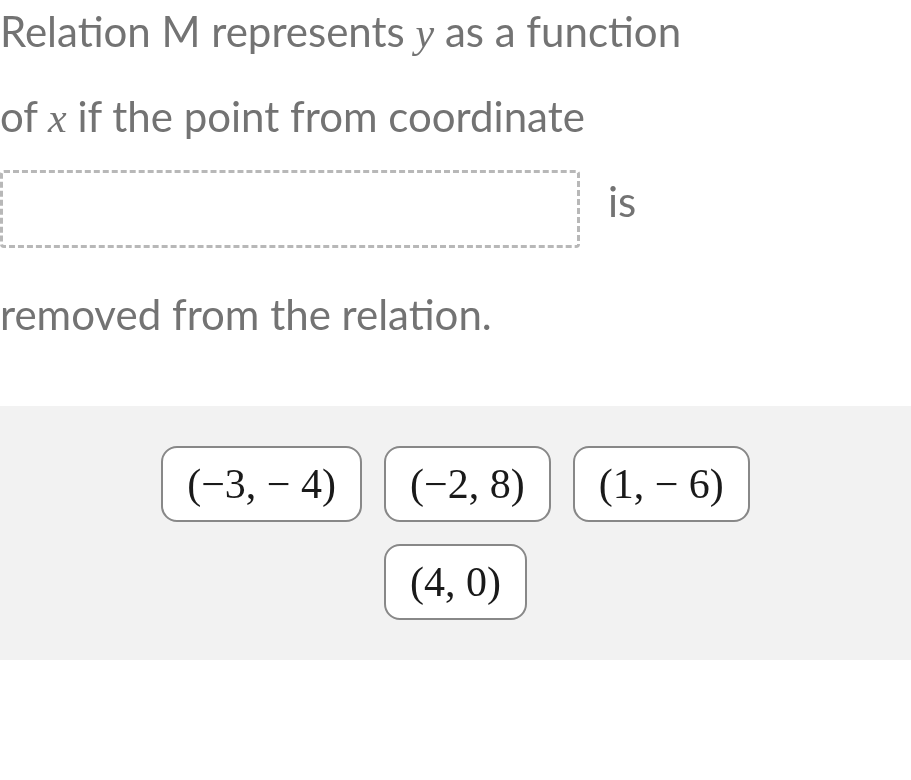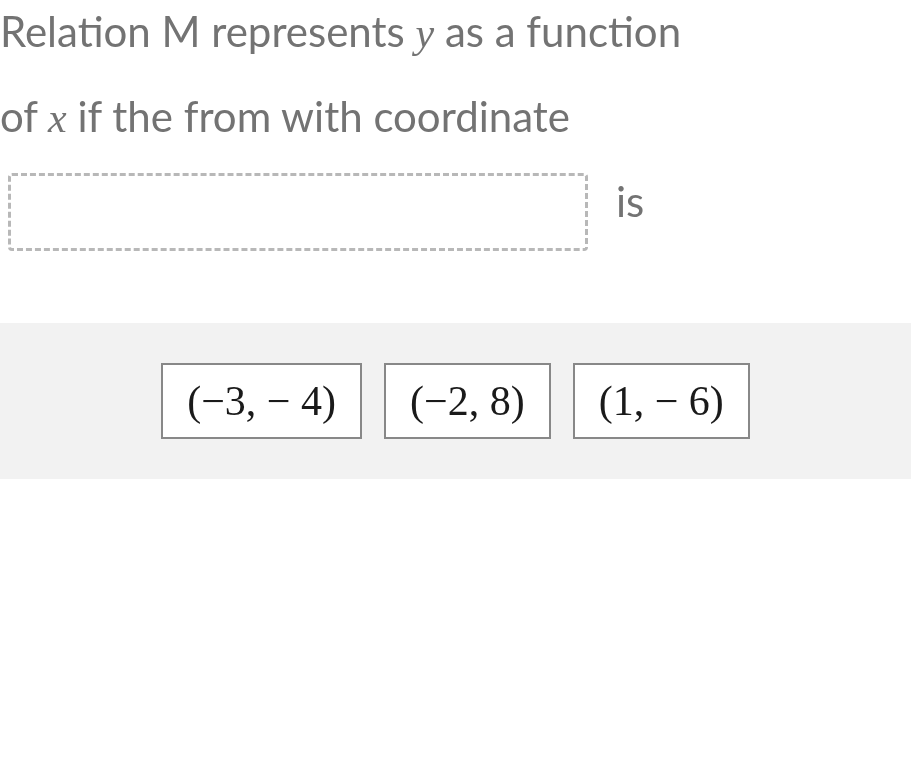--- a/index.html
+++ b/index.html
@@ -23,23 +23,22 @@
       color: #737373;
       margin-bottom: 20px;
     }
     .math-var {
       font-family: 'STIX', 'Times New Roman', Georgia, serif;
       font-style: italic;
       font-size: 42px;
     }
     .drop-row {
       display: flex;
-      align-items: center;
+      align-items: flex-start;
       margin: 20px 1px 30px 0;
-      padding-left: 8px;
     }
     .drop-zone {
       width: 580px;
       height: 78px;
       border: 3px dashed #b8b8b8;
       border-radius: 4px;
       margin-right: 28px;
     }
     .answer-bank {
       background: #f2f2f2;
@@ -51,47 +50,51 @@
       justify-content: center;
       gap: 22px;
       margin-bottom: 22px;
     }
     .answer-row:last-child {
       margin-bottom: 0;
     }
     .answer-choice {
       background: #ffffff;
       border: 2px solid #888888;
-      border-radius: 0;
+      border-radius: 16px;
       padding: 12px 24px;
       font-family: 'STIX', 'Times New Roman', Georgia, serif;
       font-size: 42px;
       color: #1a1a1a;
       cursor: grab;
       display: inline-flex;
       align-items: center;
       justify-content: center;
       white-space: nowrap;
     }
   </style>
 </head>
 <body>
 
 <div class="question-area">
   <div class="question-line">
     <span>Relation M represents </span><span class="math-var">y</span><span> as a function</span>
   </div>
   <div class="question-line">
-    <span>of </span><span class="math-var">x</span><span> if the from with coordinate</span>
+    <span>of </span><span class="math-var">x</span><span> if the point from coordinate</span>
   </div>
   <div class="drop-row">
     <div class="drop-zone"></div>
     <span class="question-line">is</span>
   </div>
+  <div class="question-line">removed from the relation.</div>
 </div>
 
 <div class="answer-bank">
   <div class="answer-row">
     <div class="answer-choice">(−3,  − 4)</div>
     <div class="answer-choice">(−2, 8)</div>
     <div class="answer-choice">(1,  − 6)</div>
   </div>
+  <div class="answer-row">
+    <div class="answer-choice">(4, 0)</div>
+  </div>
 </div>
 
 </body></html>

